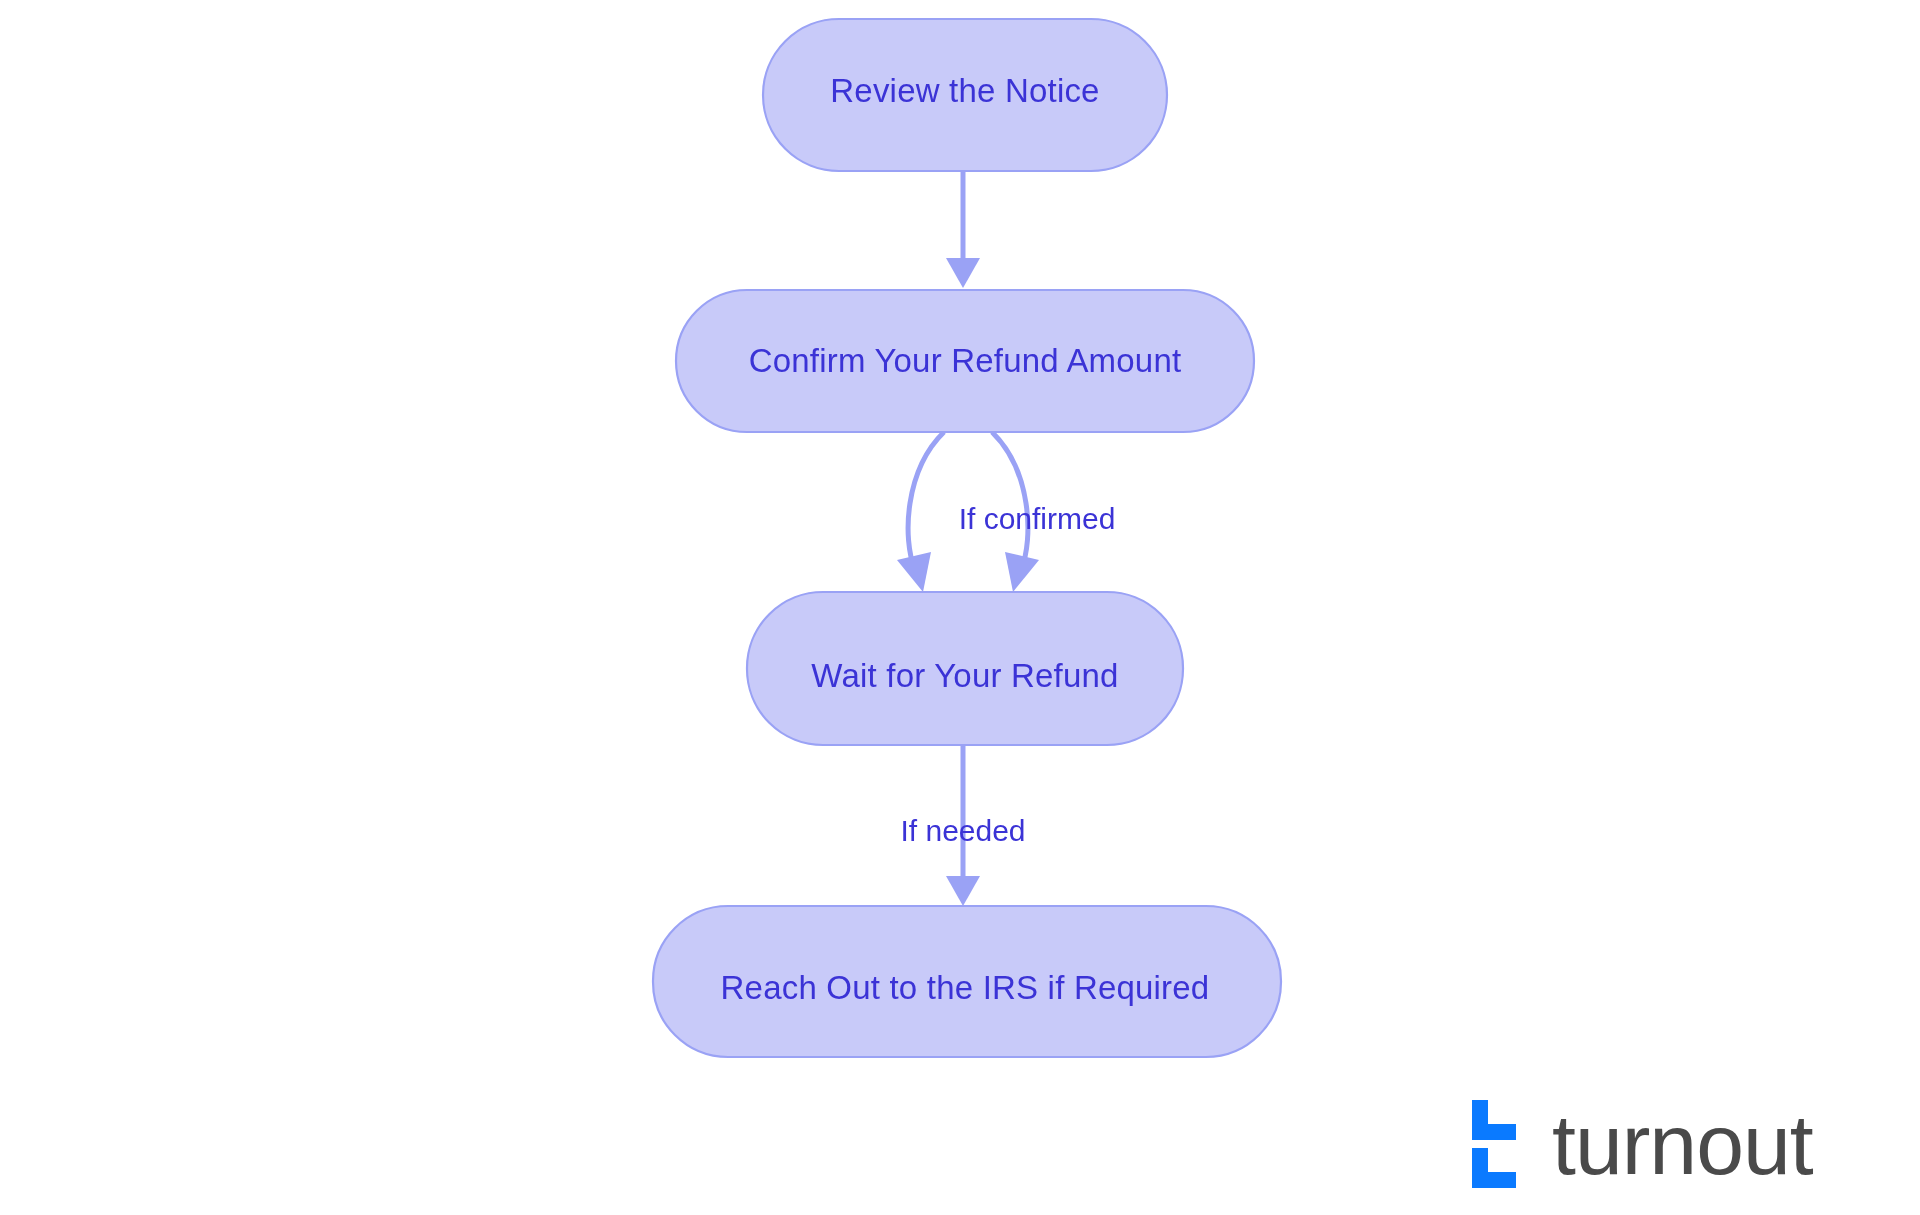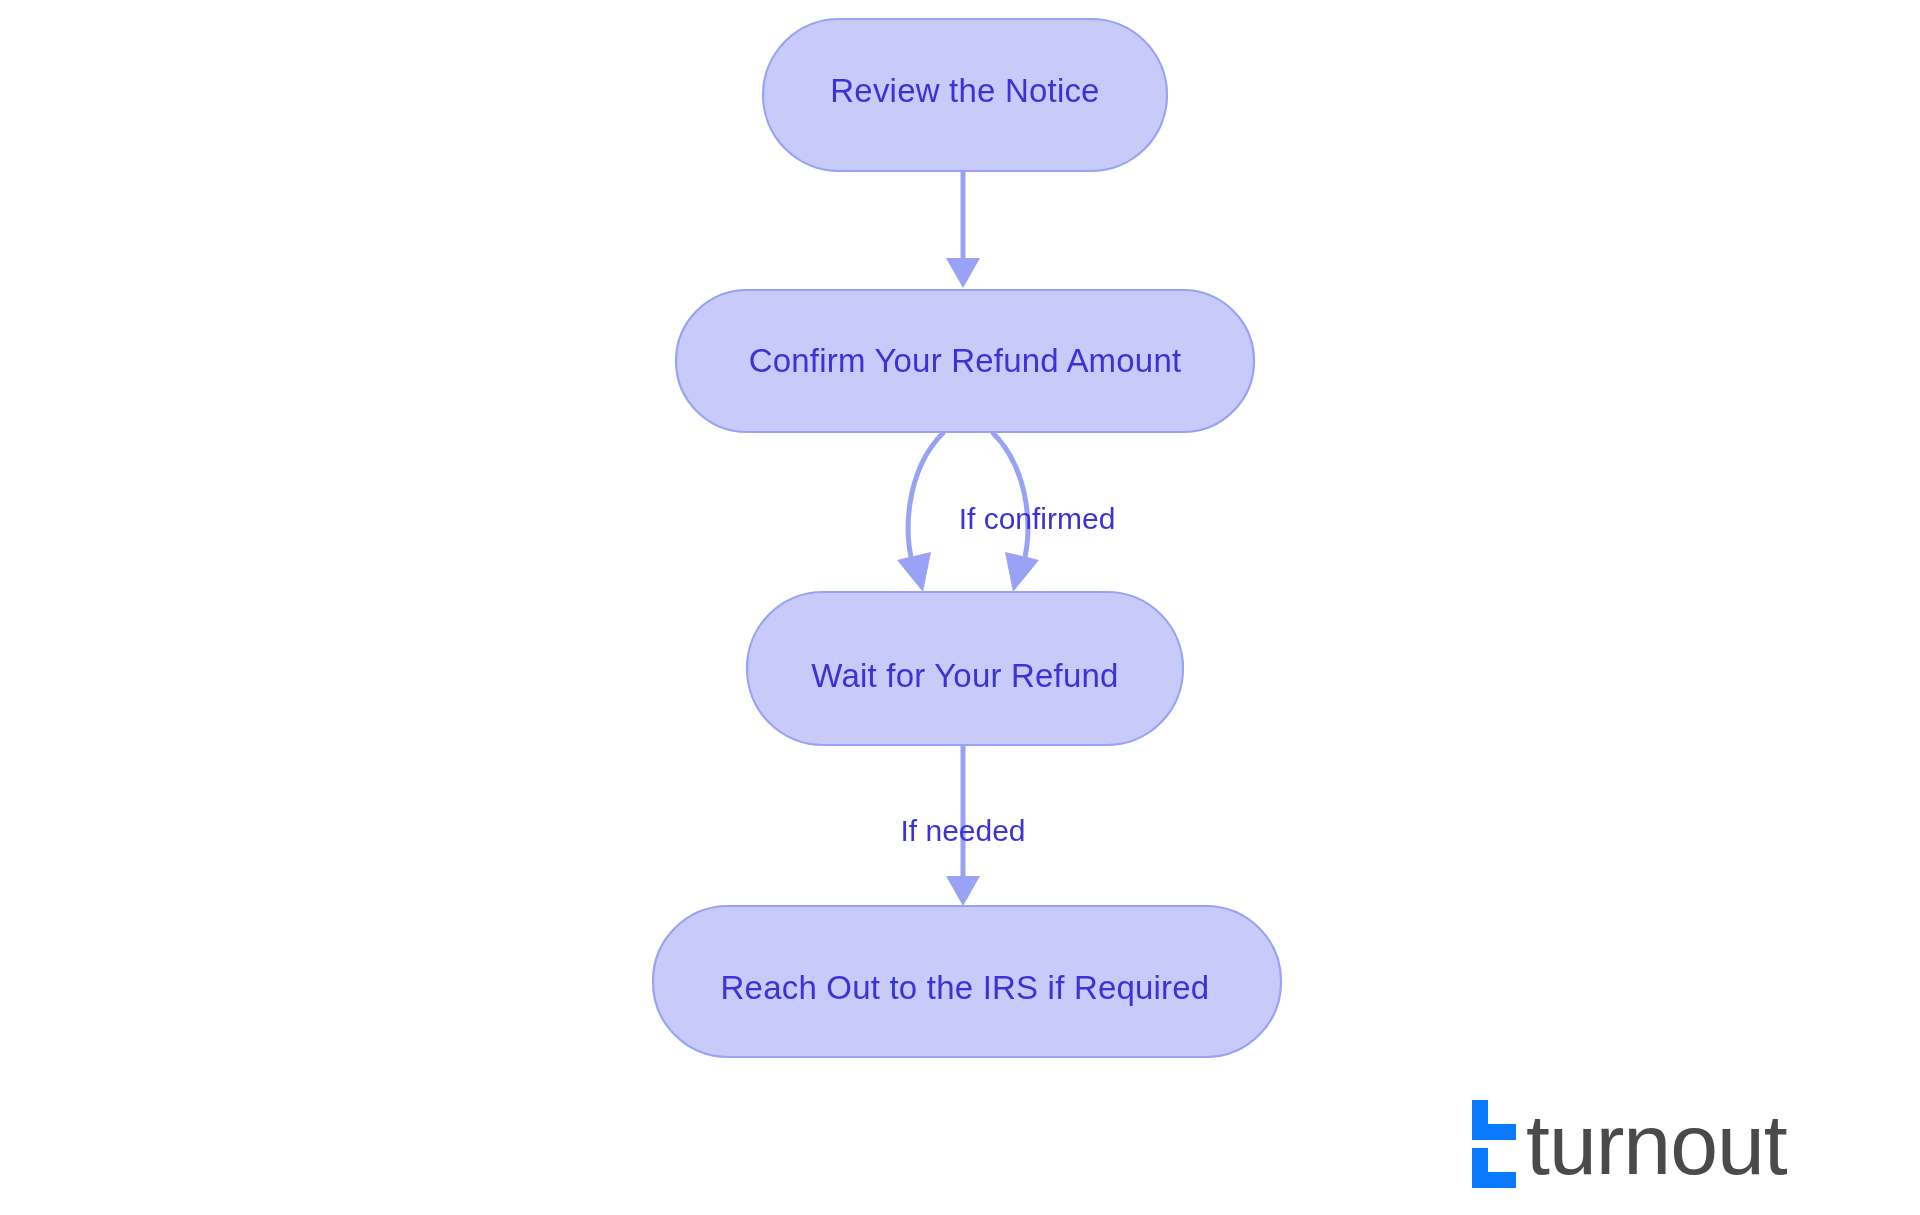--- a/index.html
+++ b/index.html
@@ -56,20 +56,21 @@
     fill: #9aa2f5;
   }
 
   
   #brand-logo {
     position: absolute;
     left: 1470px;
     top: 1098px;
     display: flex;
     align-items: center;
+    gap: 26px;
   }
   #brand-logo .logo-mark {
     width: 56px;
     height: 92px;
     display: block;
   }
   #brand-logo .logo-wordmark {
     font-family: "Liberation Sans", sans-serif;
     font-size: 86px;
     font-weight: 400;

